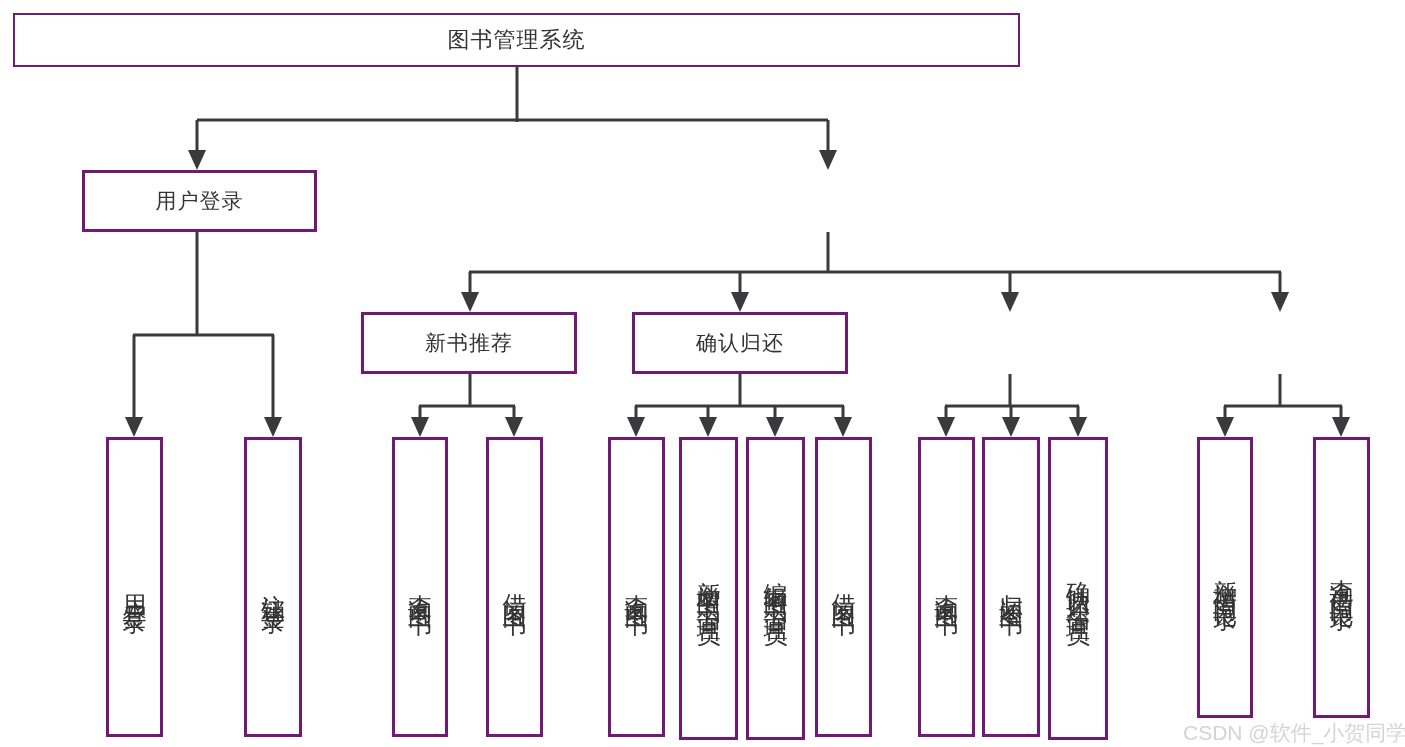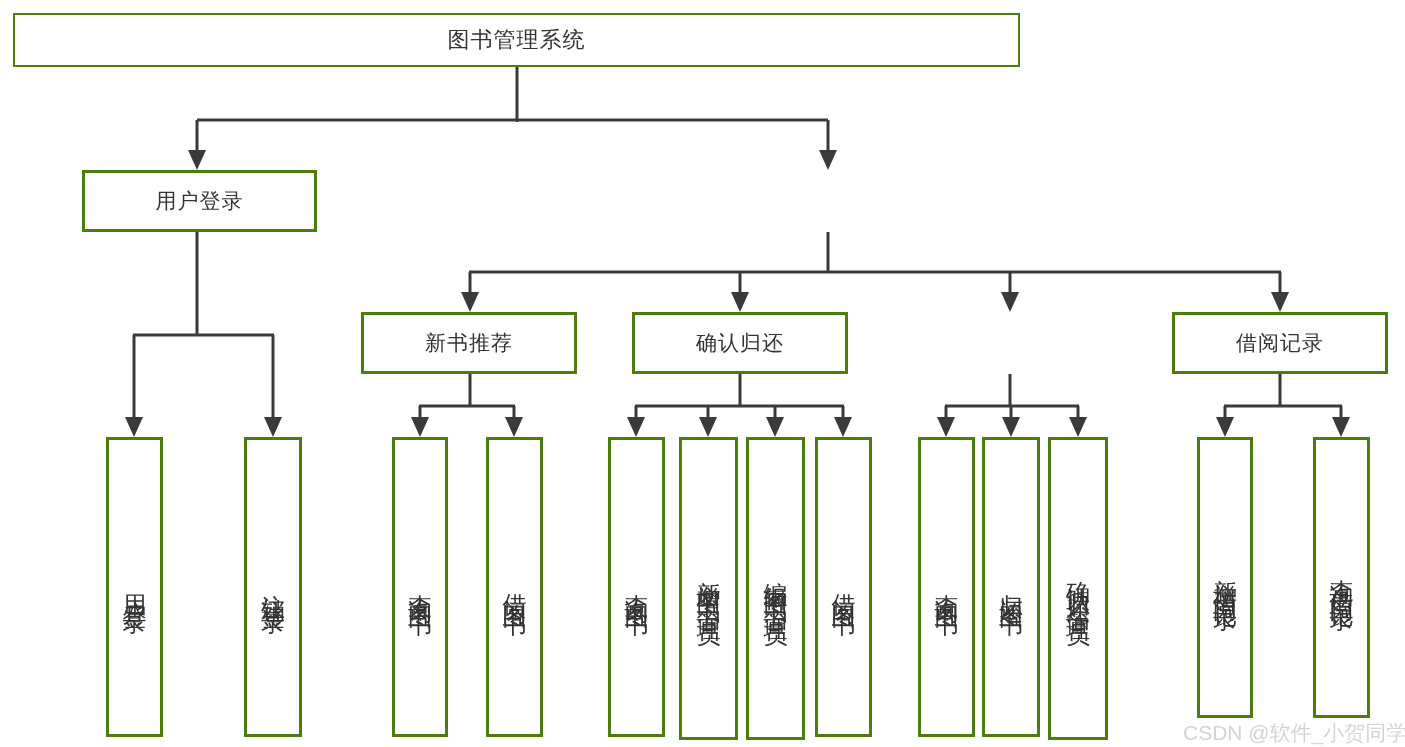--- a/index.html
+++ b/index.html
@@ -15,21 +15,21 @@
   .connector-layer {
     position: absolute;
     left: 0; top: 0;
     width: 1405px; height: 747px;
     pointer-events: none;
   }
   .box {
     position: absolute;
     box-sizing: border-box;
     background: #ffffff;
-    border: 3px solid #4d7c0f;
+    border: 3px solid #701a75;
     display: flex;
     align-items: center;
     justify-content: center;
     z-index: 2;
   }
   .box.root { border-width: 2px; }
   .hlabel {
     font-size: 21px;
     letter-spacing: 1px;
     white-space: nowrap;
@@ -100,23 +100,20 @@
   <div class="box" style="left:82px; top:170px; width:235px; height:62px;">
     <span class="hlabel">用户登录</span>
   </div>
 
   <div class="box" style="left:361px; top:312px; width:216px; height:62px;">
     <span class="hlabel">新书推荐</span>
   </div>
   <div class="box" style="left:632px; top:312px; width:216px; height:62px;">
     <span class="hlabel">确认归还</span>
   </div>
-  <div class="box" style="left:1172px; top:312px; width:216px; height:62px;">
-    <span class="hlabel">借阅记录</span>
-  </div>
 
   <div class="box" style="left:106px; top:437px; width:57px; height:300px;">
     <span class="vlabel">用户登录</span>
   </div>
   <div class="box" style="left:244px; top:437px; width:58px; height:300px;">
     <span class="vlabel">注销登录</span>
   </div>
 
   <div class="box" style="left:392px; top:437px; width:56px; height:300px;">
     <span class="vlabel">查询图书</span>

